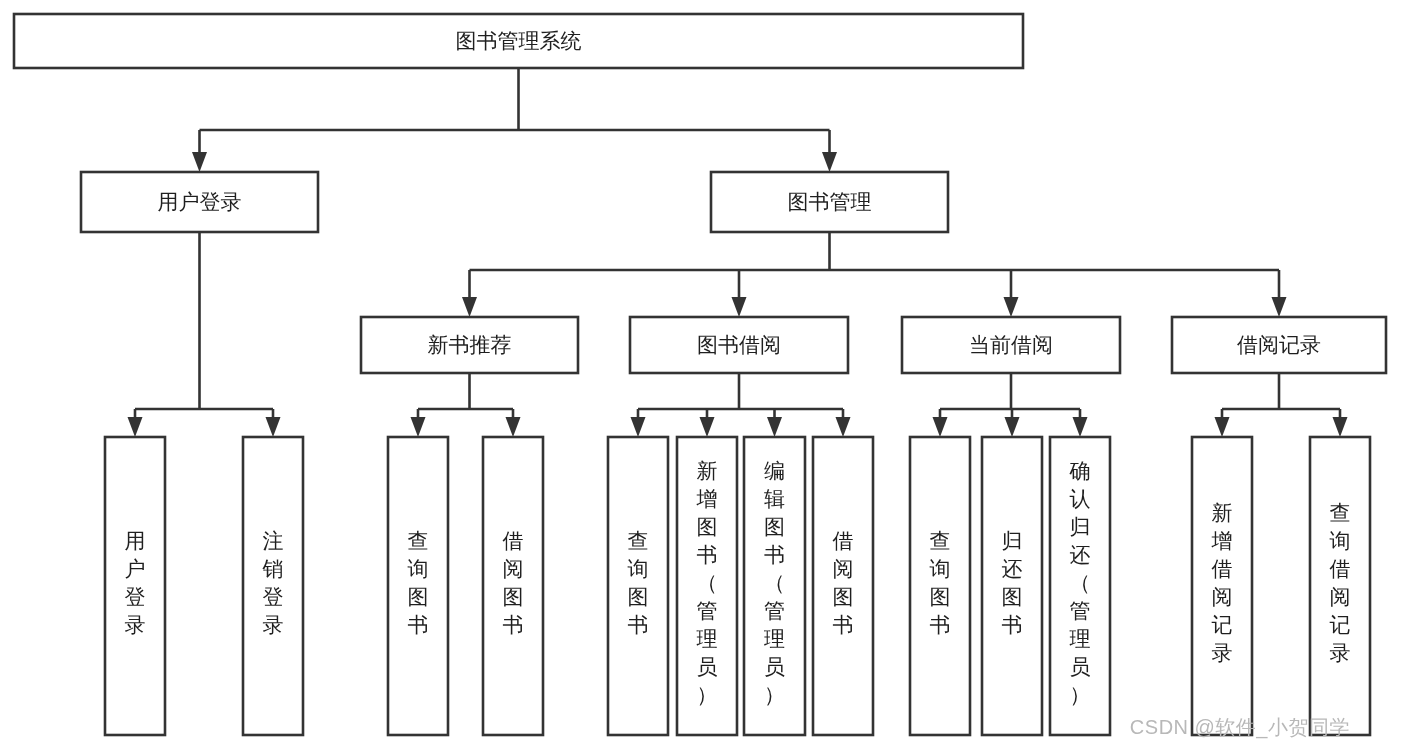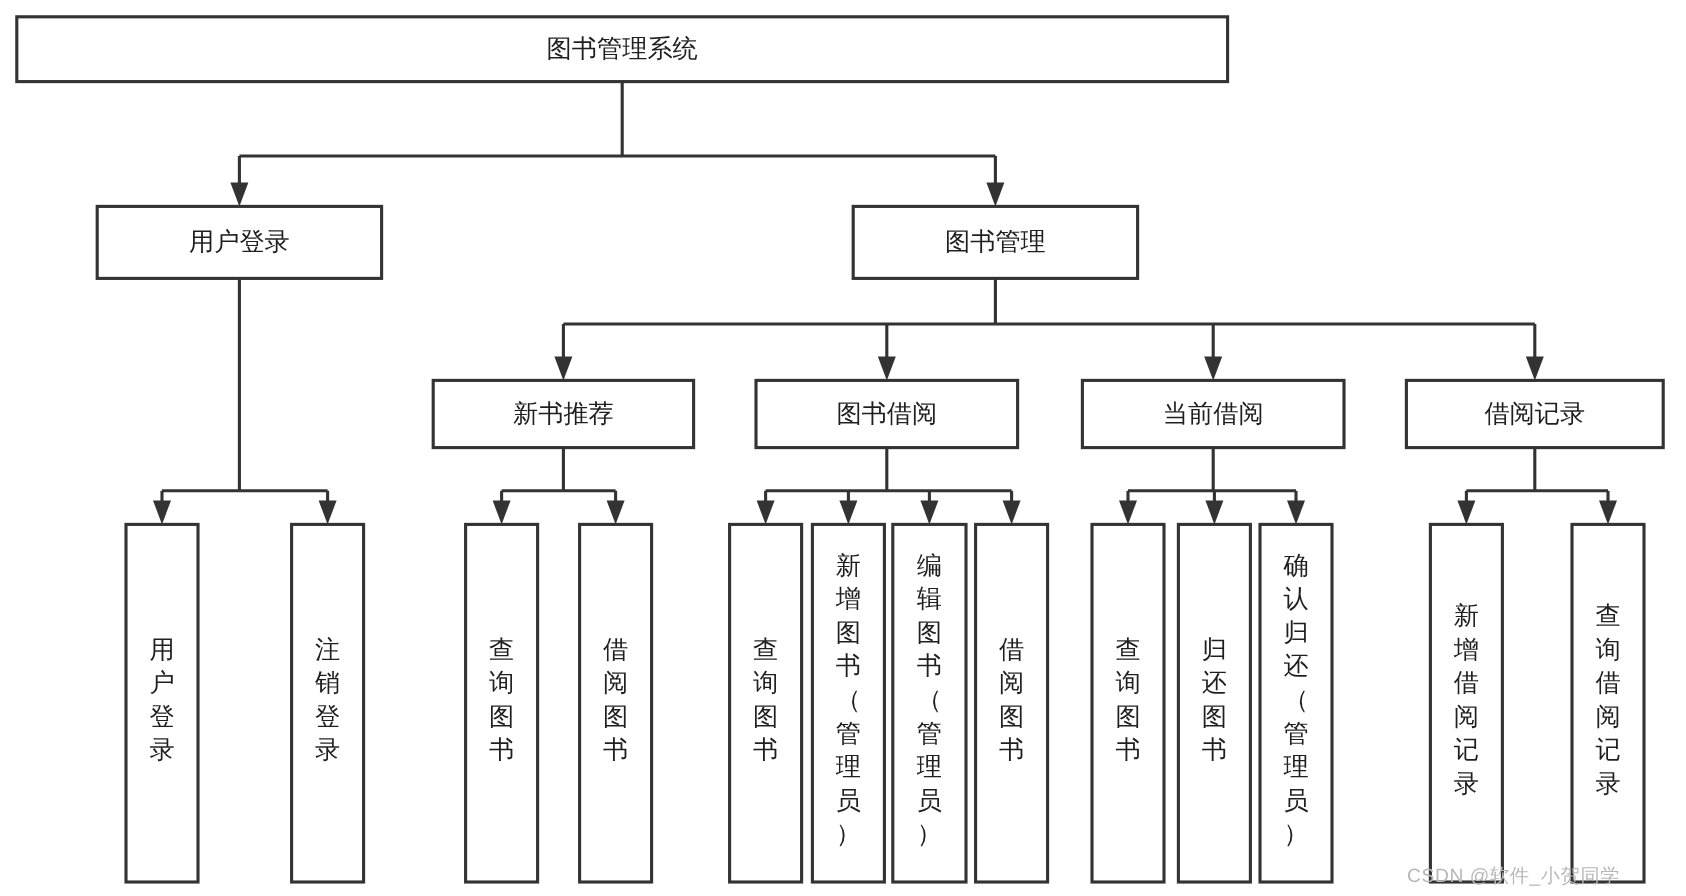--- a/index.html
+++ b/index.html
@@ -46,21 +46,21 @@
   }
   .arrow-head {
     fill: #333333;
     stroke: none;
   }
   .watermark {
     position: absolute;
     right: 14px;
     bottom: 6px;
     font-family: "Liberation Sans", "DejaVu Sans", sans-serif;
-    font-size: 16px;
+    font-size: 20px;
     color: #b8b8b8;
     white-space: nowrap;
     letter-spacing: 0.5px;
     margin-top: 48px;
   }
 </style>
 </head>
 <body>
 
 <div id="chart-root">

